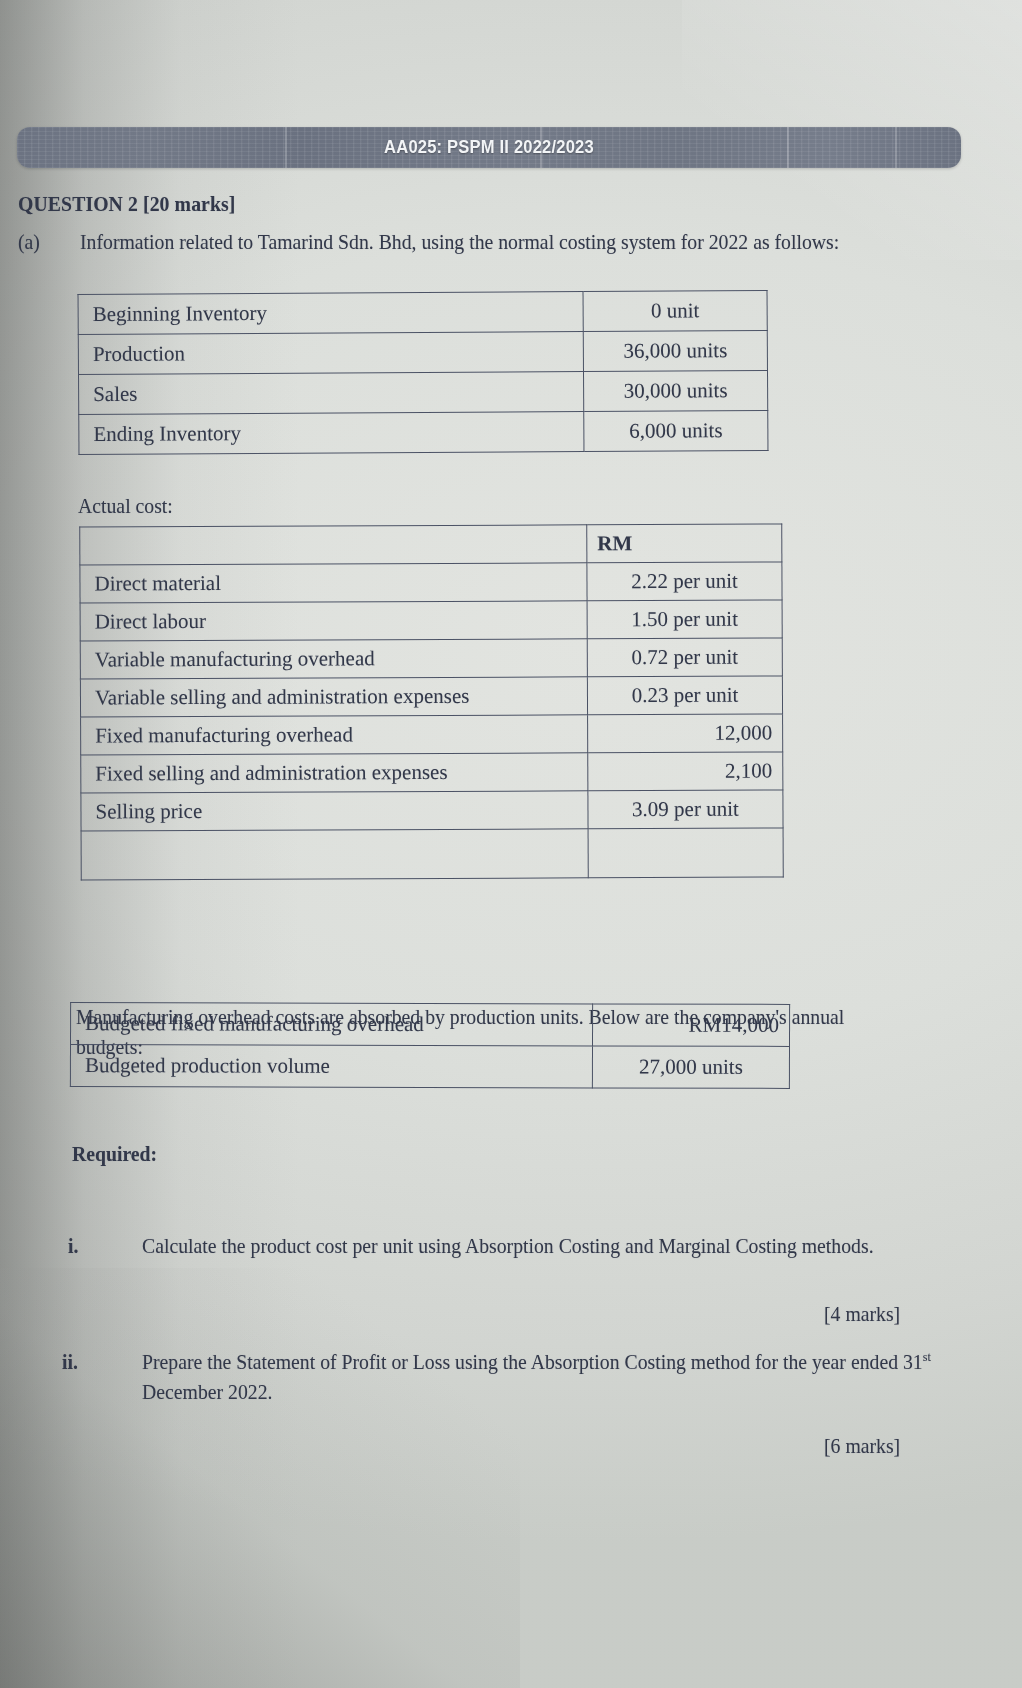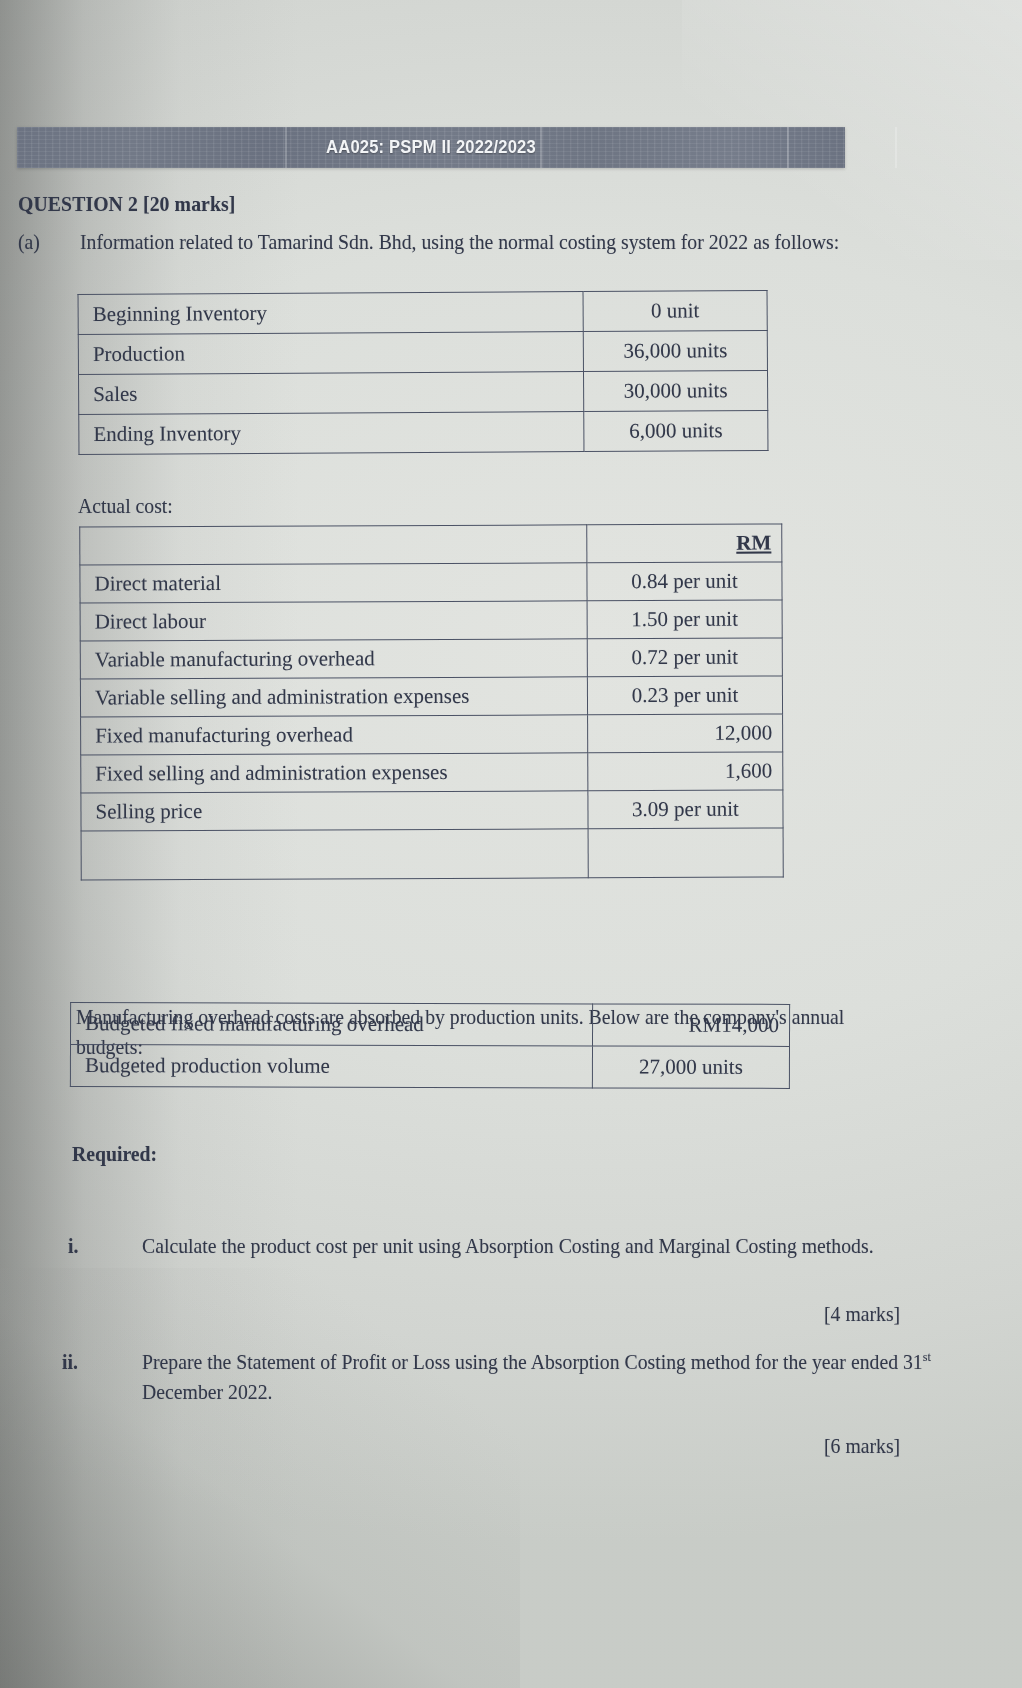--- a/index.html
+++ b/index.html
@@ -53,30 +53,31 @@
       repeating-linear-gradient(0deg, rgba(0,0,0,.05) 0px, rgba(0,0,0,0) 1px, rgba(0,0,0,0) 3px),
       repeating-linear-gradient(90deg, rgba(0,0,0,.04) 0px, rgba(0,0,0,0) 1px, rgba(0,0,0,0) 4px);
     pointer-events: none;
   }
 
   
   #header-band {
     position: absolute;
     left: 17px;
     top: 127px;
-    width: 828px;
+    width: 944px;
     height: 41px;
     background:
       repeating-linear-gradient(90deg, rgba(255,255,255,.10) 0px, rgba(255,255,255,0) 2px, rgba(255,255,255,0) 7px),
       repeating-linear-gradient(0deg, rgba(255,255,255,.13) 0px, rgba(255,255,255,0) 1px, rgba(255,255,255,0) 4px),
       linear-gradient(to right, #6c7382 0%, #727987 14%, #6a7180 30%, #737a88 52%, #6e7583 70%, #767d8b 86%, #6b7281 100%);
     box-shadow: 0 1px 3px rgba(0,0,0,.18);
     display: flex;
     align-items: center;
     justify-content: center;
+    border-radius: 13px;
   }
   #header-band .band-seam {
     position: absolute;
     top: 0; bottom: 0;
     width: 2px;
     background: rgba(255,255,255,.22);
   }
   #header-title {
     position: relative;
     color: #f2f4f6;
@@ -176,21 +177,21 @@
     padding: 6px 10px;
     transform-origin: left center;
     text-shadow: 0 0 1px rgba(50,56,74,.18);
   }
   table.doc-table td.label {
     text-align: left;
     padding-left: 14px;
   }
   table.doc-table td.val-center { text-align: center; }
   table.doc-table td.val-right  { text-align: right; }
-  table.doc-table td.val-head   { text-align: right; font-weight: 700; text-decoration: underline; }
+  table.doc-table td.val-head   { text-align: left; font-weight: 700; }
   td.empty { height: 36px; }
 
   #table-inventory {
     left: 78px;
     top: 292px;
     width: 690px;
     transform: rotate(-0.35deg);
   }
   #table-inventory td.label { width: 480px; height: 27px; }
 
@@ -257,41 +258,41 @@
   <div class="doc-text" id="actual-cost-label">Actual cost:</div>
 
   <table class="doc-table" id="table-actual">
     <tbody>
       <tr>
         <td class="label empty"></td>
         <td class="val-head">RM</td>
       </tr>
       <tr>
         <td class="label">Direct material</td>
-        <td class="val-center">0.84 per unit</td>
+        <td class="val-center">2.22 per unit</td>
       </tr>
       <tr>
         <td class="label">Direct labour</td>
         <td class="val-center">1.50 per unit</td>
       </tr>
       <tr>
         <td class="label">Variable manufacturing overhead</td>
         <td class="val-center">0.72 per unit</td>
       </tr>
       <tr>
         <td class="label">Variable selling and administration expenses</td>
         <td class="val-center">0.23 per unit</td>
       </tr>
       <tr>
         <td class="label">Fixed manufacturing overhead</td>
         <td class="val-right">12,000</td>
       </tr>
       <tr>
         <td class="label">Fixed selling and administration expenses</td>
-        <td class="val-right">1,600</td>
+        <td class="val-right">2,100</td>
       </tr>
       <tr>
         <td class="label">Selling price</td>
         <td class="val-center">3.09 per unit</td>
       </tr>
       <tr>
         <td class="label empty"></td>
         <td class="val-center empty"></td>
       </tr>
     </tbody>

